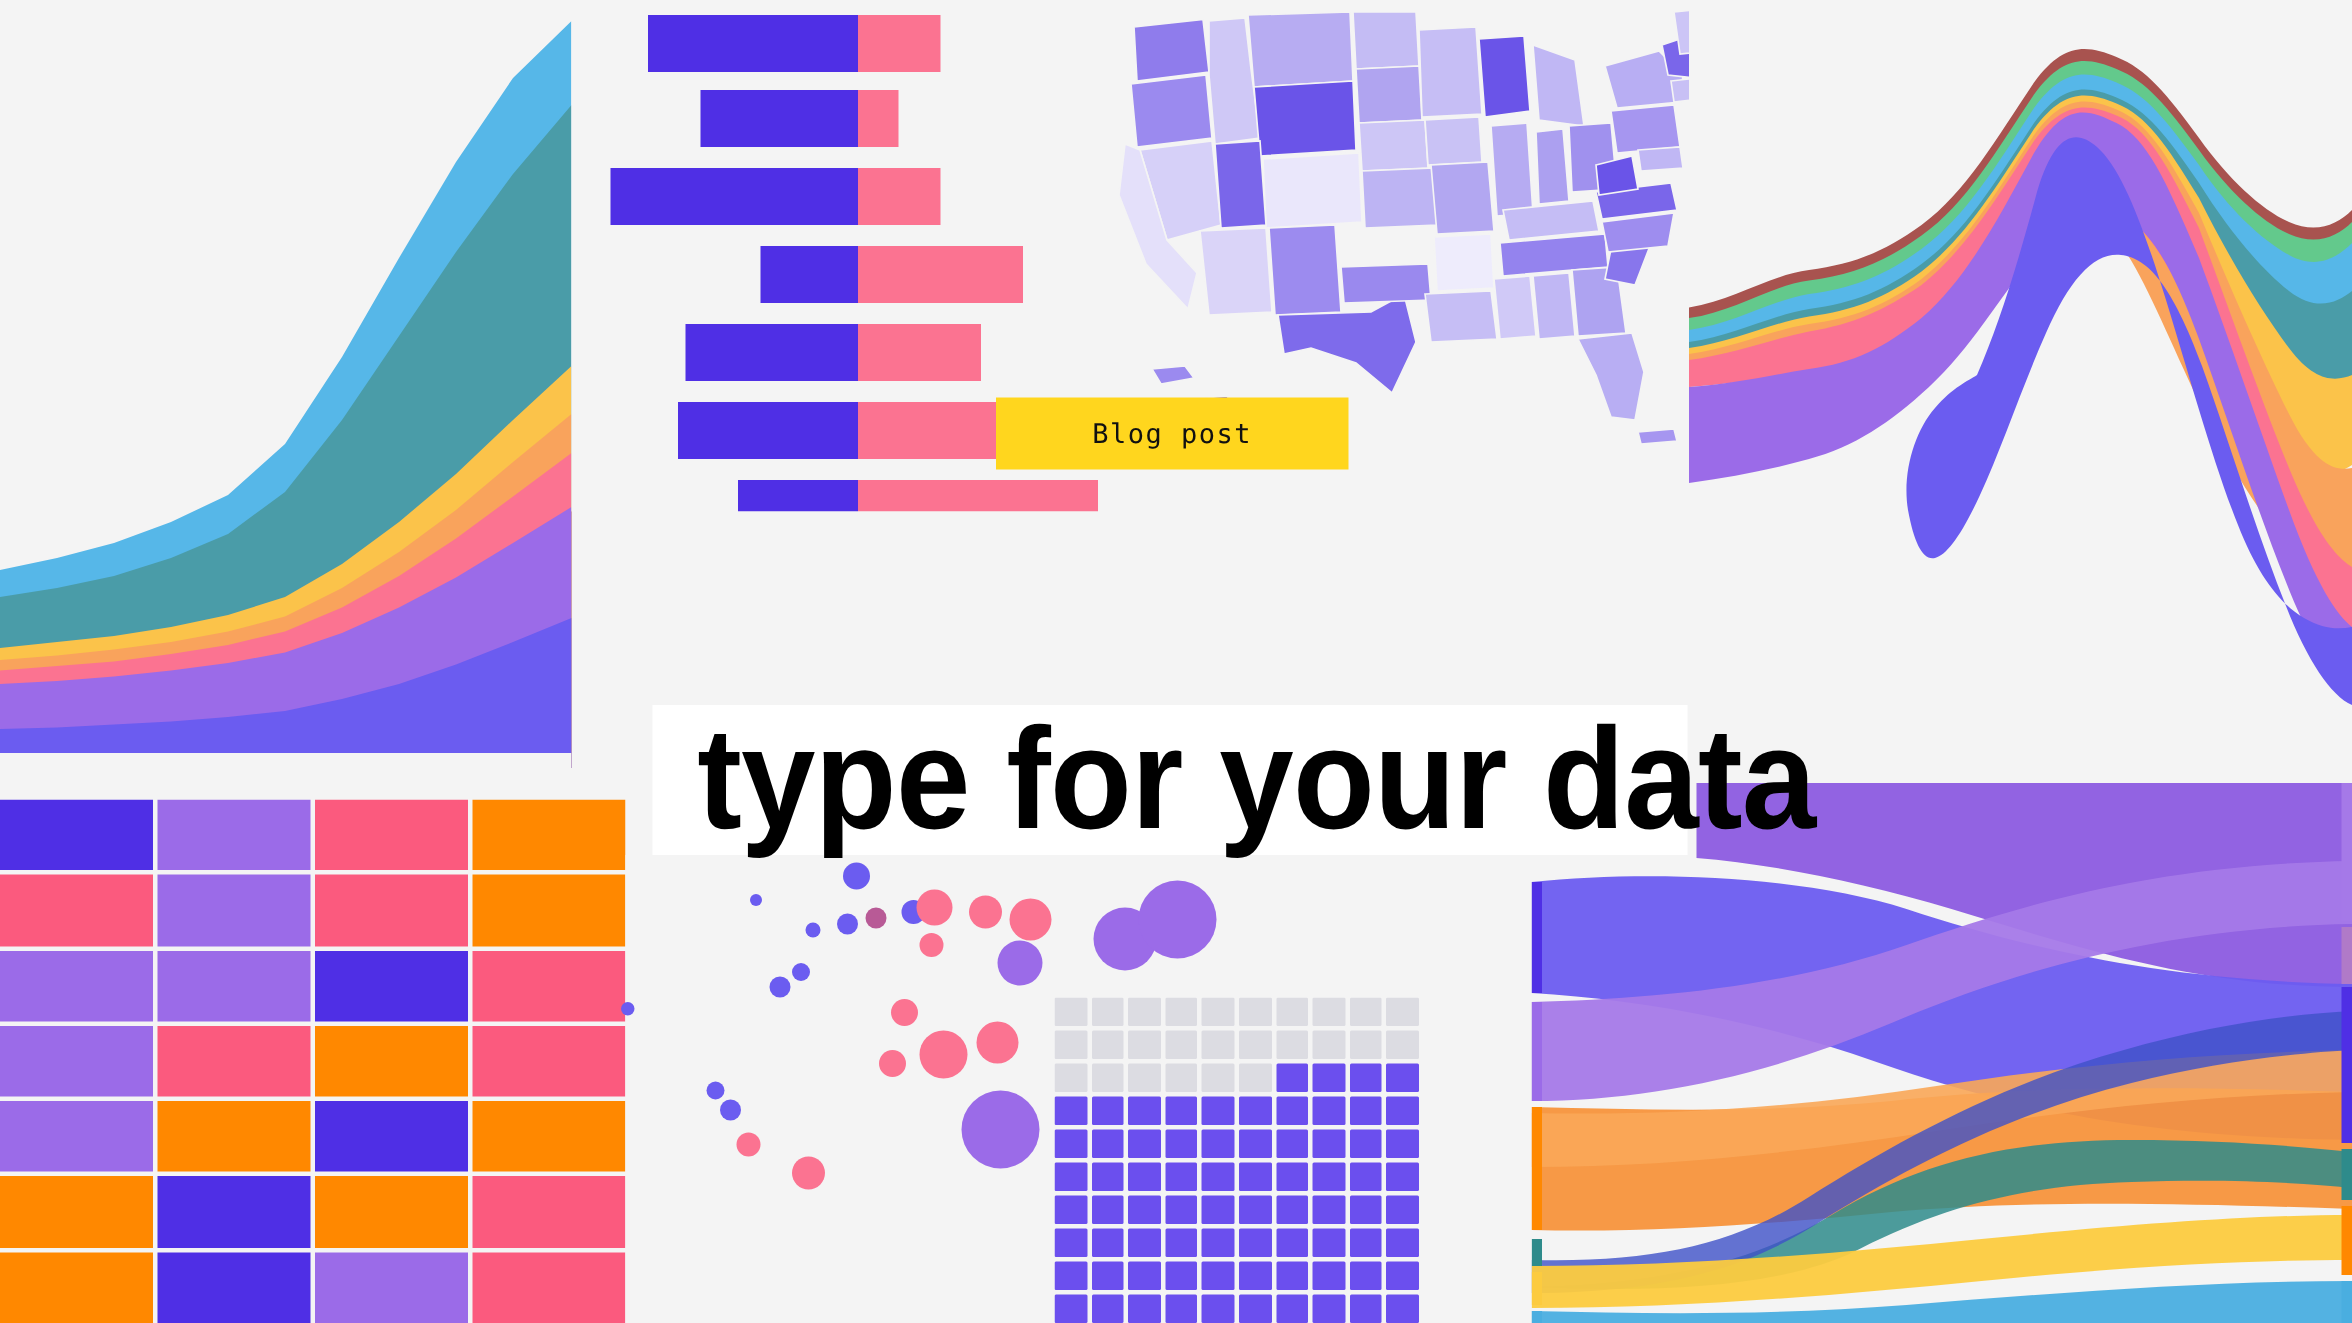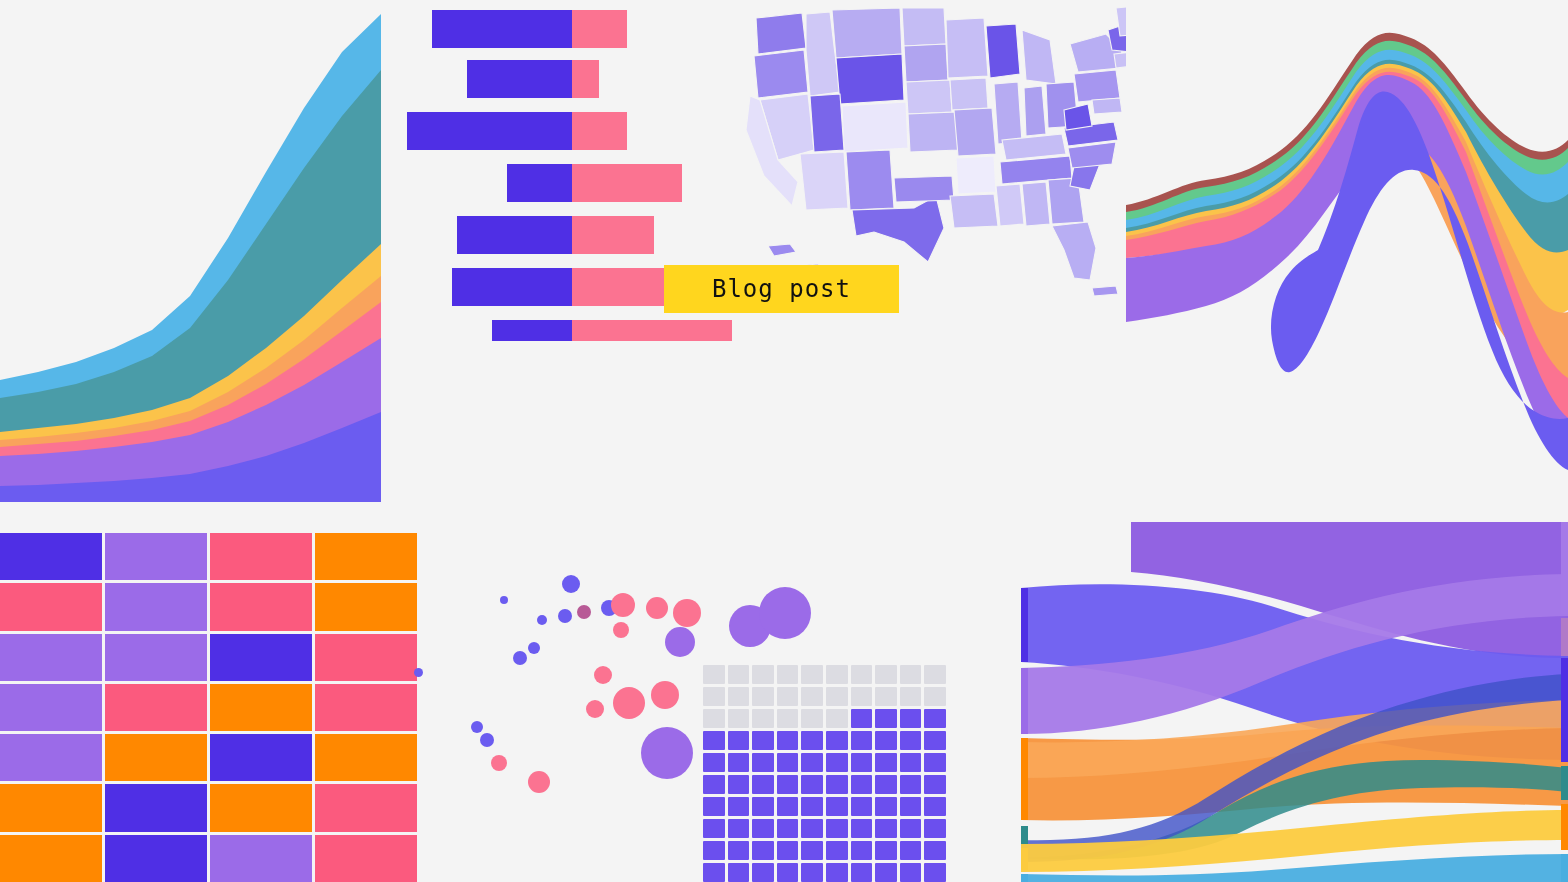--- a/index.html
+++ b/index.html
@@ -29,21 +29,21 @@
   #title-box-2{left:435px;top:470px;width:690px;height:100px;}
   #title-box-2 .title-line{font-size:96px;padding-left:32px;}
 
   
   #blog-badge{
     position:absolute;left:664px;top:265px;width:235px;height:48px;
     background:#FFD61E;z-index:45;display:flex;align-items:center;
     justify-content:center;
   }
   #blog-badge span{
-    font-family:"DejaVu Sans Mono", monospace;font-size:24px;
+    font-family:"DejaVu Sans Mono", monospace;font-size:18px;
     color:#111111;letter-spacing:1px;
   }
 
   
   #panel-stacked-area{left:0;top:0;width:381px;height:512px;background:#F4F4F4;}
   #panel-diverging{left:381px;top:0;width:363px;height:341px;background:#F4F4F4;}
   #panel-map{left:744px;top:0;width:382px;height:341px;background:#F4F4F4;}
   #panel-stream{left:1126px;top:0;width:442px;height:480px;background:#F4F4F4;}
   #panel-heatmap{left:0;top:533px;width:417px;height:349px;background:#F4F4F4;}
   #panel-bubble{left:417px;top:570px;width:604px;height:312px;background:#F4F4F4;}
@@ -451,14 +451,17 @@
         <rect x="540" y="294" width="7" height="46" fill="#FF8800"></rect>
         <rect x="540" y="344" width="7" height="28" fill="#4AAEE0"></rect>
       </g>
     </svg>
   </div>
 
   <div id="blog-badge">
     <span>Blog post</span>
   </div>
 
+  <div class="title-box" id="title-box-2">
+    <div class="title-line">type for your data</div>
+  </div>
 
 </div>
 
 </body></html>

